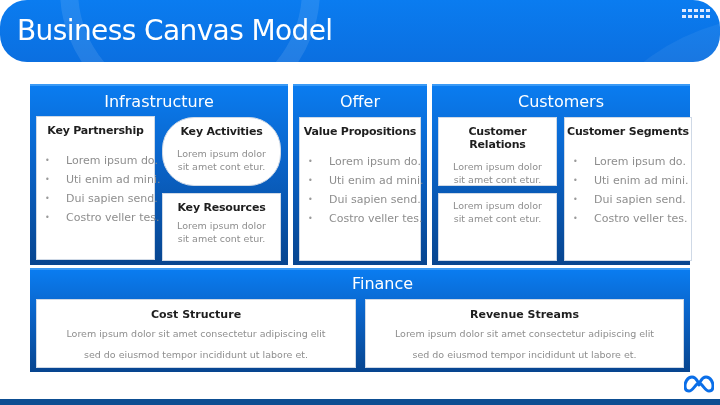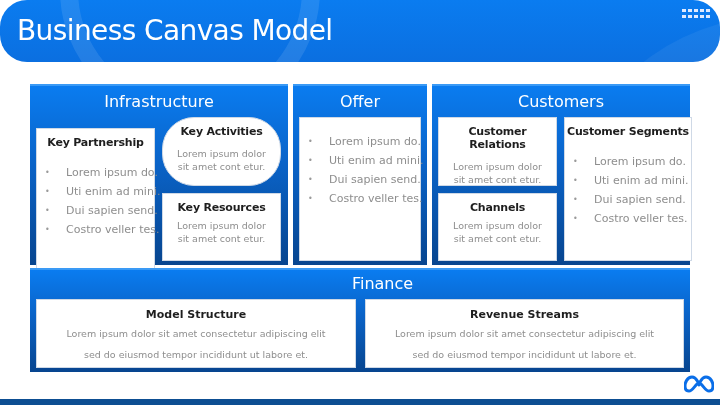--- a/index.html
+++ b/index.html
@@ -85,21 +85,21 @@
     <span></span>
       <span></span>
       <span></span>
       <span></span>
       <span></span>
   </div>
 </div>
 
 <div class="panel" style="left:30px; top:84px; width:258px; height:181px;">
   <div class="panel-title">Infrastructure</div>
-  <div class="card" style="left:6px; top:42px; width:119px; height:144px;">
+  <div class="card" style="left:6px; top:30px; width:119px; height:144px;">
     <div class="card-title">Key Partnership</div>
     <ul class="bullets">
       <li>Lorem ipsum do.</li>
       <li>Uti enim ad mini.</li>
       <li>Dui sapien send.</li>
       <li>Costro veller tes.</li>
     </ul>
   </div>
   <div class="card" style="left:132px; top:31px; width:119px; height:69px;border-radius:32px;">
     <div class="card-title">Key Activities</div>
@@ -113,60 +113,60 @@
     <div class="card-text" style="margin-top:5px;">
       <div>Lorem ipsum dolor</div>
       <div>sit amet cont etur.</div>
     </div>
   </div>
 </div>
 
 <div class="panel" style="left:293px; top:84px; width:134px; height:181px;">
   <div class="panel-title">Offer</div>
   <div class="card" style="left:6px; top:31px; width:122px; height:144px;">
+    <div class="card-title">Value Propositions</div>
     <ul class="bullets">
       <li>Lorem ipsum do.</li>
       <li>Uti enim ad mini.</li>
       <li>Dui sapien send.</li>
       <li>Costro veller tes.</li>
     </ul>
   </div>
 </div>
 
 <div class="panel" style="left:432px; top:84px; width:258px; height:181px;">
   <div class="panel-title">Customers</div>
   <div class="card" style="left:6px; top:31px; width:119px; height:69px;">
     <div class="card-title">Customer Relations</div>
     <div class="card-text">
       <div>Lorem ipsum dolor</div>
       <div>sit amet cont etur.</div>
     </div>
   </div>
   <div class="card" style="left:6px; top:107px; width:119px; height:68px;">
-    <div class="card-title">Channels</div>
     <div class="card-text" style="margin-top:5px;">
       <div>Lorem ipsum dolor</div>
       <div>sit amet cont etur.</div>
     </div>
   </div>
   <div class="card" style="left:132px; top:31px; width:128px; height:144px;">
     <div class="card-title">Customer Segments</div>
     <ul class="bullets">
       <li>Lorem ipsum do.</li>
       <li>Uti enim ad mini.</li>
       <li>Dui sapien send.</li>
       <li>Costro veller tes.</li>
     </ul>
   </div>
 </div>
 
 <div class="panel" style="left:30px; top:268px; width:660px; height:104px;">
   <div class="panel-title" style="top:4px;padding-left:45px;">Finance</div>
   <div class="card" style="left:6px; top:29px; width:320px; height:69px;">
-    <div class="fin-title">Model Structure</div>
+    <div class="fin-title">Cost Structure</div>
     <div class="fin-text">
       <div>Lorem ipsum dolor sit amet consectetur adipiscing elit</div>
       <div>sed do eiusmod tempor incididunt ut labore et.</div>
     </div>
   </div>
   <div class="card" style="left:335px; top:29px; width:319px; height:69px;">
     <div class="fin-title">Revenue Streams</div>
     <div class="fin-text">
       <div>Lorem ipsum dolor sit amet consectetur adipiscing elit</div>
       <div>sed do eiusmod tempor incididunt ut labore et.</div>

